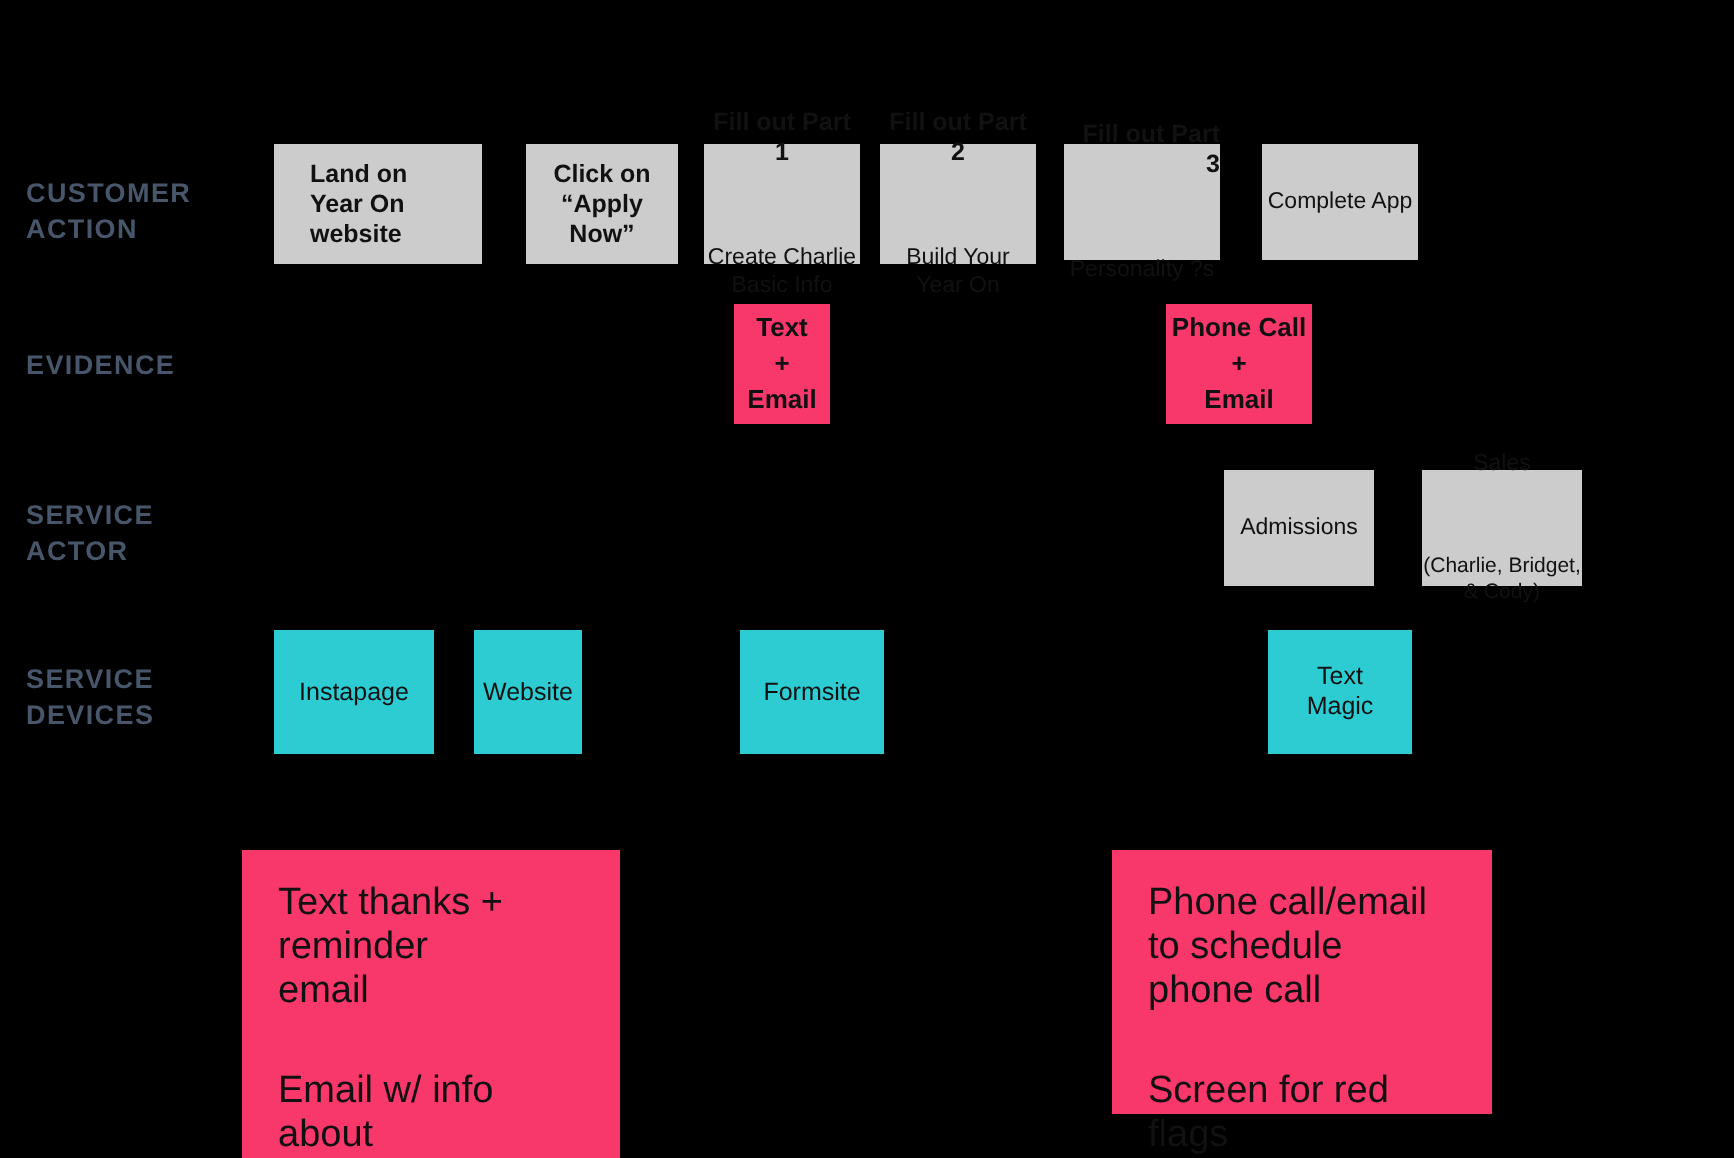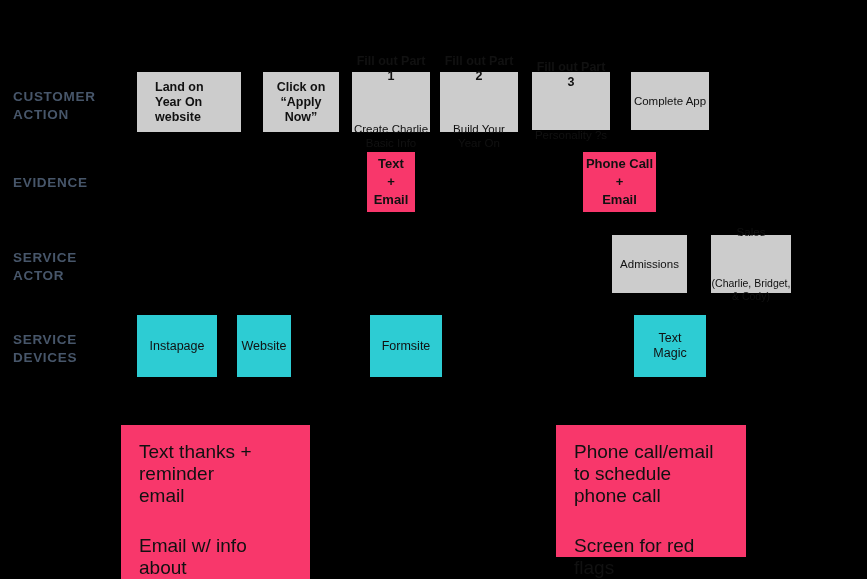--- a/index.html
+++ b/index.html
@@ -148,21 +148,21 @@
     <span class="sub" style="white-space:pre-line;">Create Charlie
 Basic Info</span>
   </div>
 
   <div class="node gray" style="left:440px; top:72px; width:78px; height:60px;">
     <span class="title">Fill out Part 2</span>
     <span class="sub" style="white-space:pre-line;">Build Your
 Year On</span>
   </div>
 
-  <div class="node gray" style="left:532px; top:72px; width:78px; height:58px;">
+  <div class="node gray" style="left:532px; top:72px; width:78px; height:58px;text-align:right;">
     <span class="title">Fill out Part 3</span>
     <span class="sub" style="white-space:pre-line;">Personality ?s</span>
   </div>
 
   <div class="node gray" style="left:631px; top:72px; width:78px; height:58px;">
     <span class="sub" style="white-space:pre-line;">Complete App</span>
   </div>
 
   <div class="node pink" style="left:367px; top:152px; width:48px; height:60px;">
     <span class="line" style="white-space:pre-line;">Text

